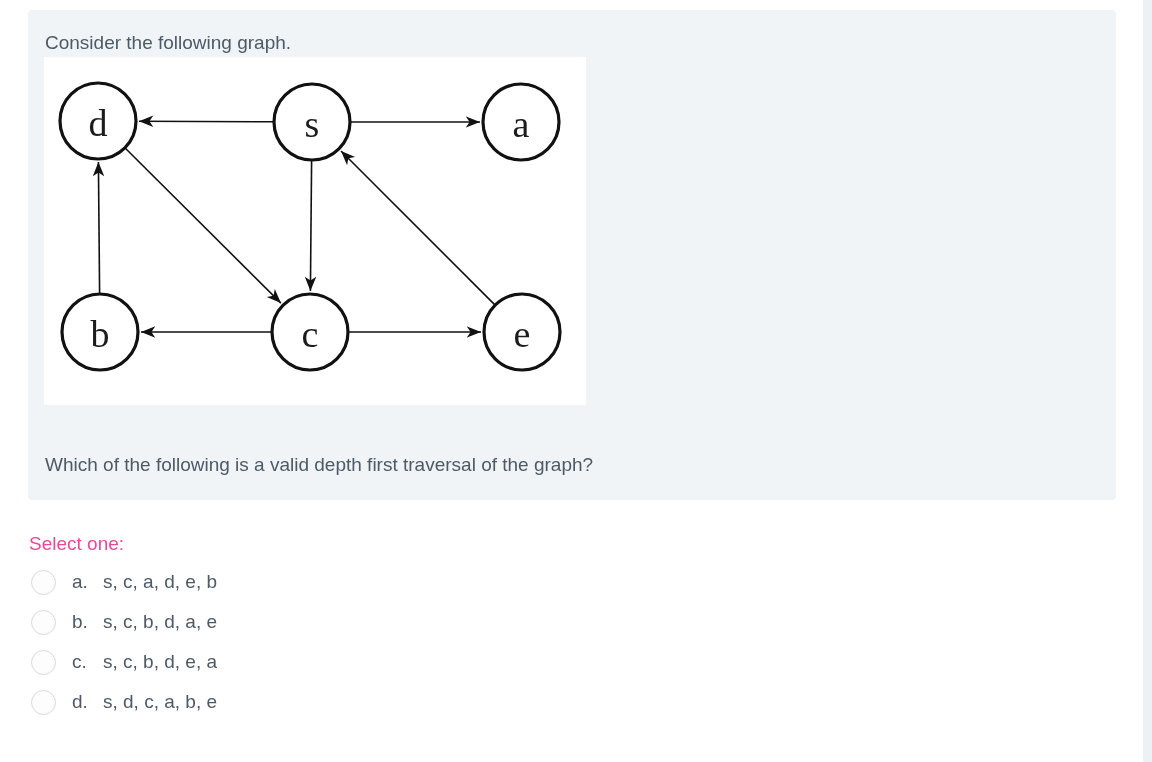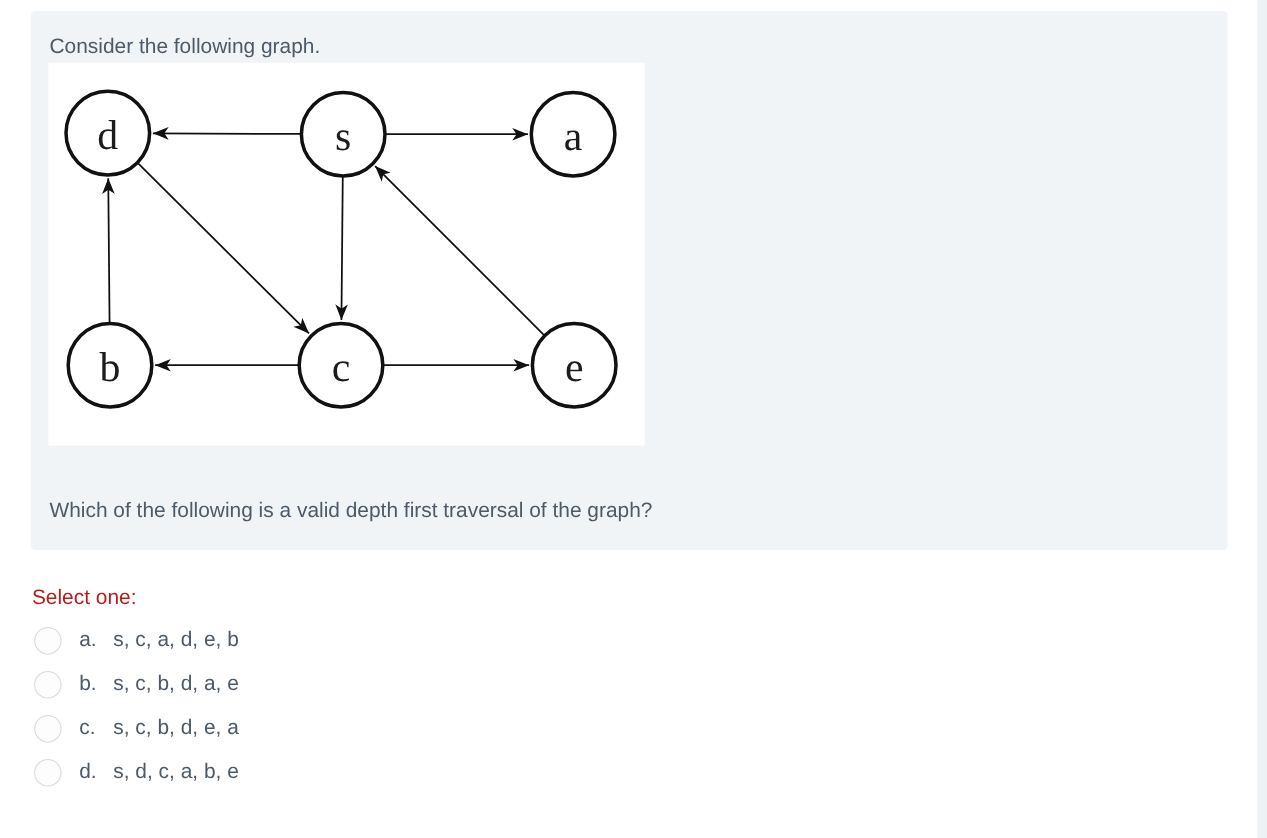--- a/index.html
+++ b/index.html
@@ -20,21 +20,21 @@
     background:#ffffff;
   }
   .graph-box svg { display:block; width:542px; height:348px; }
   .prompt-text {
     position:absolute; left:17px; top:407px;
     font-size:19px; line-height:24px; color:#4d5a67;margin-top:36px;
   }
 
   .select-label {
     position:absolute; left:29px; top:533px;
-    font-size:19px; color:#b91c1c;
+    font-size:19px; color:#ec4899;
   }
   .options {
     position:absolute; left:31px; top:562px; width:600px;
   }
   .opt-row { display:flex; align-items:center; height:40px; cursor:pointer; }
   .radio {
     width:25px; height:25px; border:1px solid #d7dbde; border-radius:50%;
     background:#fdfdfd; flex:0 0 25px;
   }
   .opt-letter {

